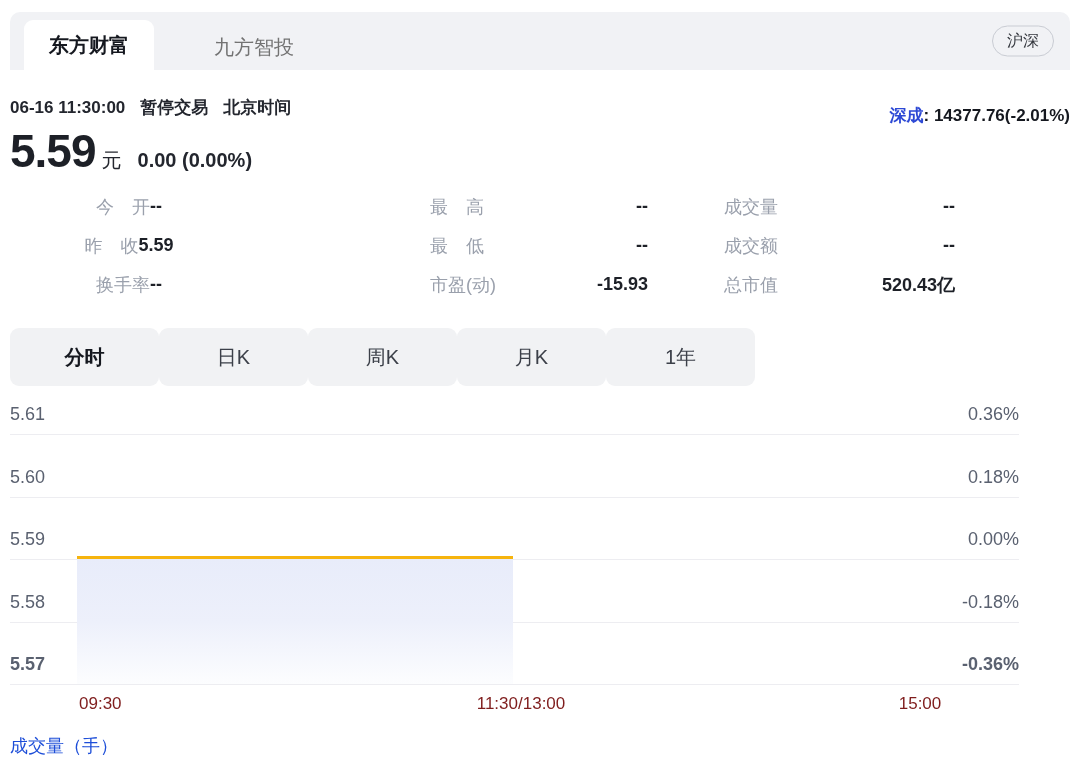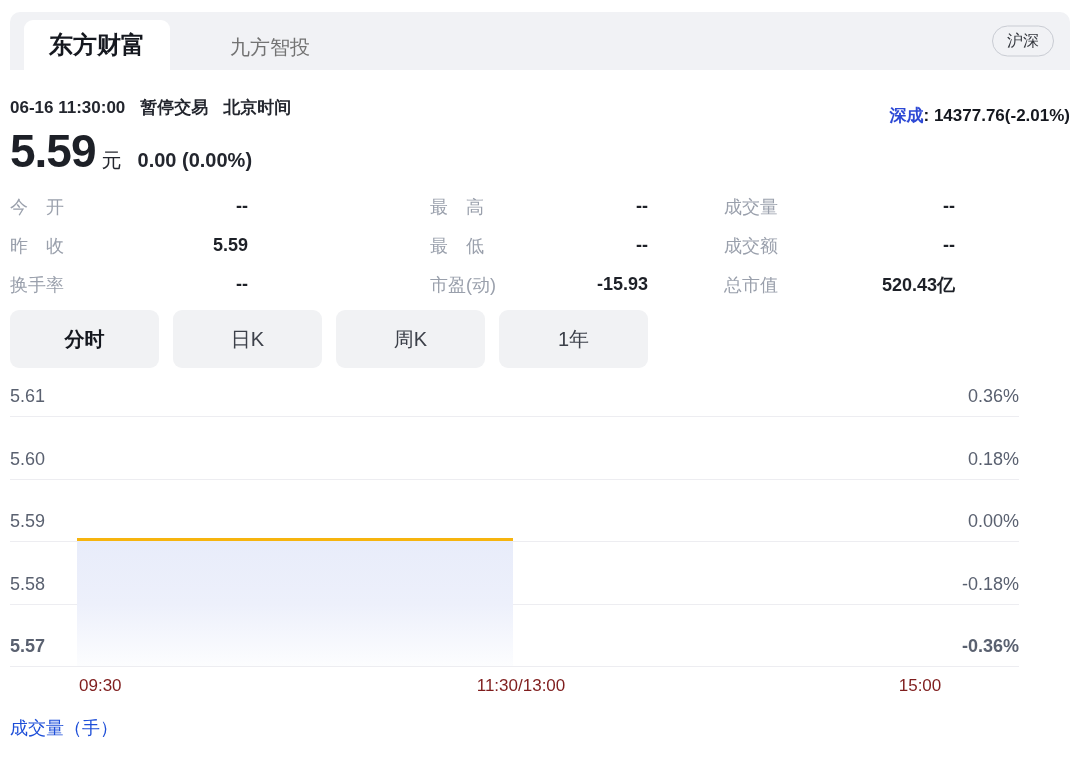--- a/index.html
+++ b/index.html
@@ -5,47 +5,47 @@
   * { margin:0; padding:0; box-sizing:border-box; }
   html,body { width:1080px; height:766px; }
   body {
     font-family:"Liberation Sans","DejaVu Sans",sans-serif;
     background:#ffffff; color:#1d2027; overflow:hidden;
   }
   
   .tabbar { position:relative; margin:12px 10px 0; height:58px; background:#f1f2f5;
             border-radius:10px 10px 0 0; display:flex; align-items:flex-end; }
   .broker-tab--active { margin-left:14px; height:50px; background:#fff; border-radius:9px 9px 0 0;
-            display:flex; align-items:center; padding:0 25px; font-size:24px; font-weight:700; color:#15181f; cursor:pointer; }
+            display:flex; align-items:center; padding:0 25px; font-size:20px; font-weight:700; color:#15181f; cursor:pointer; }
   .broker-tab--inactive { height:46px; display:flex; align-items:center; margin-left:60px;
             font-size:20px; font-weight:500; color:#737373; cursor:pointer; }
   .market-badge { position:absolute; right:16px; top:50%; transform:translateY(-50%);
             border:1px solid #c9ccd3; border-radius:16px; padding:4px 14px; font-size:16px; color:#33363d; cursor:pointer; }
   
   .header { display:flex; justify-content:space-between; margin:26px 10px 0; }
   .status-line { font-size:17px; font-weight:700; color:#23262e; }
   .status-line span + span { margin-left:15px; }
   .price-line { margin-top:8px; display:flex; align-items:baseline; }
   .price { font-size:46px; font-weight:600; color:#1d2027; line-height:1.05; letter-spacing:-1px; }
   .price-unit { font-size:20px; margin-left:6px; font-weight:500; color:#23262e; }
   .price-change { font-size:20px; margin-left:16px; font-weight:600; color:#23262e; }
   .indices { text-align:right; font-size:17px; font-weight:700; line-height:40px; color:#15181f; }
   .index-name { color:#2d49d5; }
   .index-name--link { text-decoration:underline; }
   
   .stats { display:flex; margin:12px 10px 0; }
   .stat-col { display:flex; flex-direction:column; }
-  .stat-col--1 { width:238px; }
+  .stat-col--1 { width:238px;align-items:center; }
   .stat-col--2 { width:218px; margin-left:182px; }
   .stat-col--3 { width:231px; margin-left:76px; }
   .stat-row { display:flex; justify-content:space-between; align-items:center; height:39px; font-size:18px; }
   .stat-label { color:#9aa0ac; }
   .stat-value { color:#1d2027; font-weight:600; }
   
-  .period-tabs { display:flex; gap:14px; margin:6px 10px 0; }
+  .period-tabs { display:flex; margin:24px 10px 0; }
   .period-tab { width:149px; height:58px; background:#f1f2f4; border-radius:9px;
             display:flex; align-items:center; justify-content:center; font-size:20px; color:#3c4049; cursor:pointer; }
   .period-tab.active { font-weight:700; color:#14171e; }
   
   .chart { position:relative; margin:8px 61px 0 10px; height:330px; }
   .gridline { position:absolute; left:0; right:0; height:1px; background:#ededf1; }
   .gl-0 { top:40px; } .gl-1 { top:103px; } .gl-2 { top:165px; } .gl-3 { top:228px; } .gl-4 { top:290px; }
   .y-price, .y-pct { position:absolute; font-size:18px; color:#5a6170; line-height:26px; }
   .y-price { left:0; }
   .y-pct { right:0; }
@@ -127,20 +127,21 @@
       <span class="stat-label">总市值</span>
       <span class="stat-value">520.43亿</span>
     </div>
   </div>
 </div>
 
 <div class="period-tabs">
   <div class="period-tab active">分时</div>
   <div class="period-tab">日K</div>
   <div class="period-tab">周K</div>
+  <div class="period-tab">月K</div>
   <div class="period-tab">1年</div>
 </div>
 
 <div class="chart">
   <div class="gridline gl-0"></div>
   <div class="gridline gl-1"></div>
   <div class="gridline gl-2"></div>
   <div class="gridline gl-3"></div>
   <div class="gridline gl-4"></div>
 

